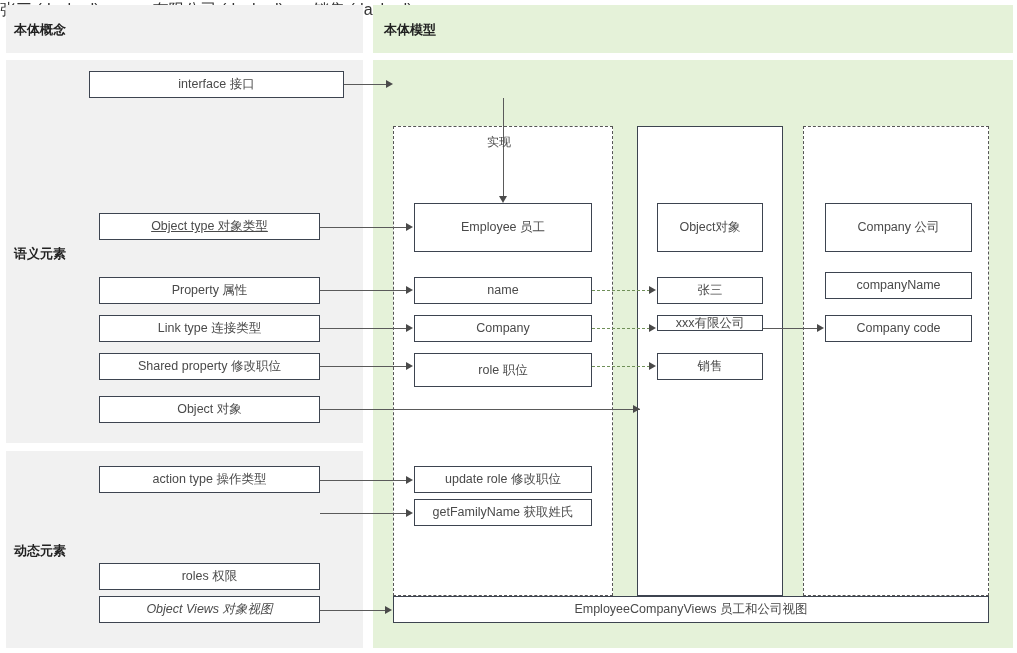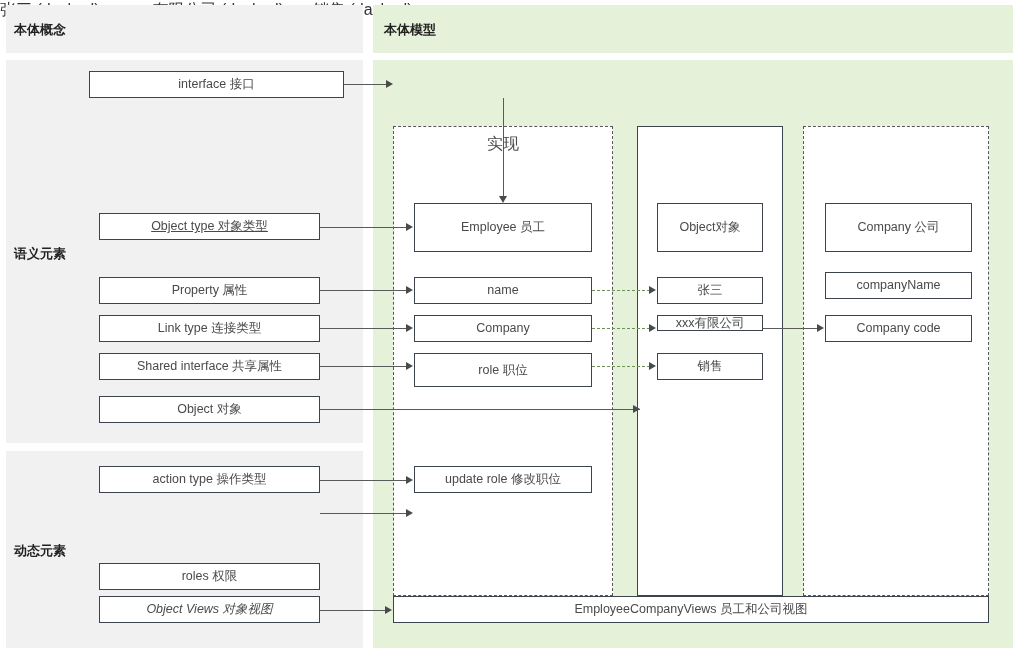--- a/index.html
+++ b/index.html
@@ -83,21 +83,21 @@
   }
   .arrow-d {
     position: absolute;
     width: 0; height: 0;
     border-top: 7px solid #4a4a4a;
     border-left: 4.5px solid transparent;
     border-right: 4.5px solid transparent;
   }
   .edge-label {
     position: absolute;
-    font-size: 16px;
+    font-size: 12px;
     color: #4a4a4a;
     white-space: nowrap;
   }
 </style>
 </head>
 <body>
 
 <div id="stage">
 
   
@@ -121,21 +121,21 @@
 
   
   <div class="box" style="left:89px; top:71px; width:255px; height:27px;">interface 接口</div>
 
   <div class="box" style="left:99px; top:213px; width:221px; height:27px;text-decoration:underline;">Object type 对象类型</div>
 
   <div class="box" style="left:99px; top:277px; width:221px; height:27px;">Property 属性</div>
 
   <div class="box" style="left:99px; top:315px; width:221px; height:27px;">Link type 连接类型</div>
 
-  <div class="box" style="left:99px; top:353px; width:221px; height:27px;">Shared interface 共享属性</div>
+  <div class="box" style="left:99px; top:353px; width:221px; height:27px;">Shared property 修改职位</div>
 
   <div class="box" style="left:99px; top:396px; width:221px; height:27px;">Object 对象</div>
 
   <div class="box" style="left:99px; top:466px; width:221px; height:27px;">action type 操作类型</div>
 
 
   <div class="box" style="left:99px; top:563px; width:221px; height:27px;">roles 权限</div>
 
   <div class="box" style="left:99px; top:596px; width:221px; height:27px;font-style:italic;">Object Views 对象视图</div>
 
@@ -144,20 +144,21 @@
   <div class="box" style="left:414px; top:203px; width:178px; height:49px;">Employee 员工</div>
 
   <div class="box" style="left:414px; top:277px; width:178px; height:27px;">name</div>
 
   <div class="box" style="left:414px; top:315px; width:178px; height:27px;">Company</div>
 
   <div class="box" style="left:414px; top:353px; width:178px; height:34px;">role 职位</div>
 
   <div class="box" style="left:414px; top:466px; width:178px; height:27px;">update role 修改职位</div>
 
+  <div class="box" style="left:414px; top:499px; width:178px; height:27px;">getFamilyName 获取姓氏</div>
 
   
   <div class="box" style="left:657px; top:203px; width:106px; height:49px;">Object对象</div>
 
   <div class="box" style="left:657px; top:277px; width:106px; height:27px;">张三</div>
 
   <div class="box" style="left:657px; top:315px; width:106px; height:16px;">xxx有限公司</div>
 
   <div class="box" style="left:657px; top:353px; width:106px; height:27px;">销售</div>
 

